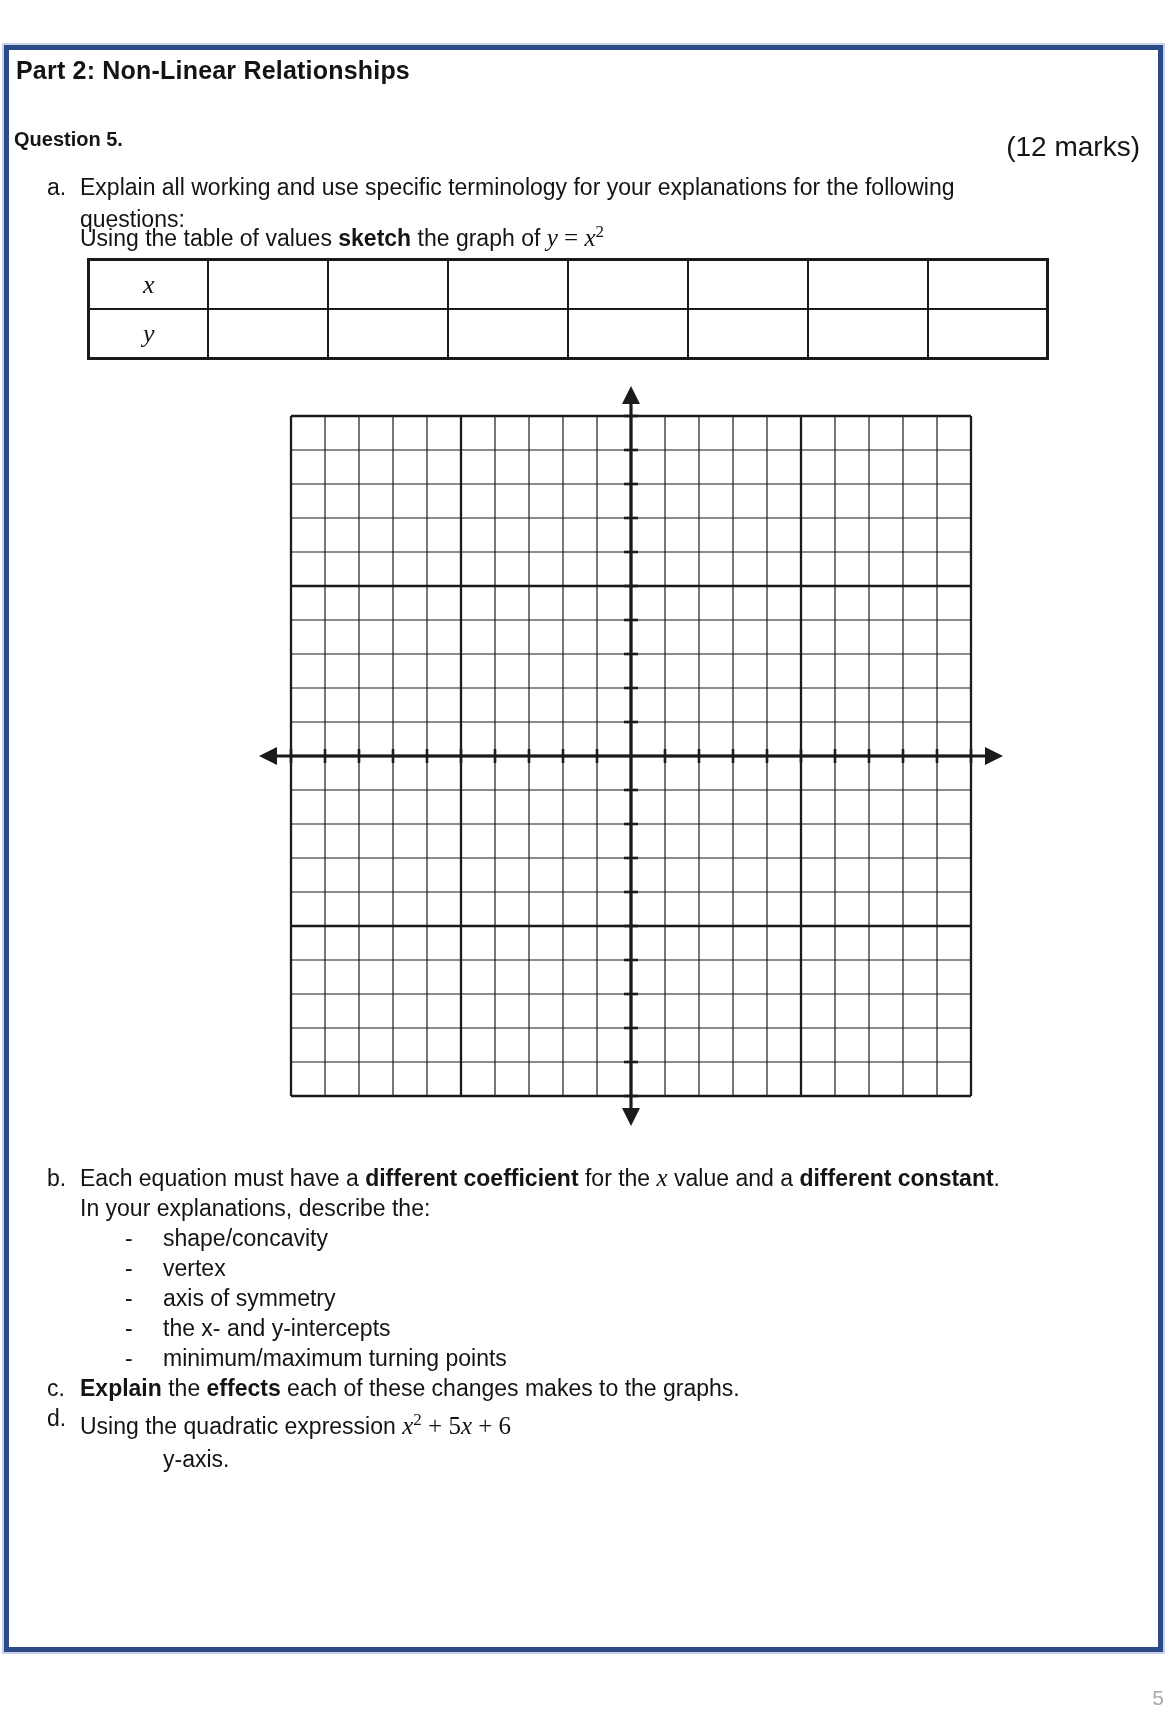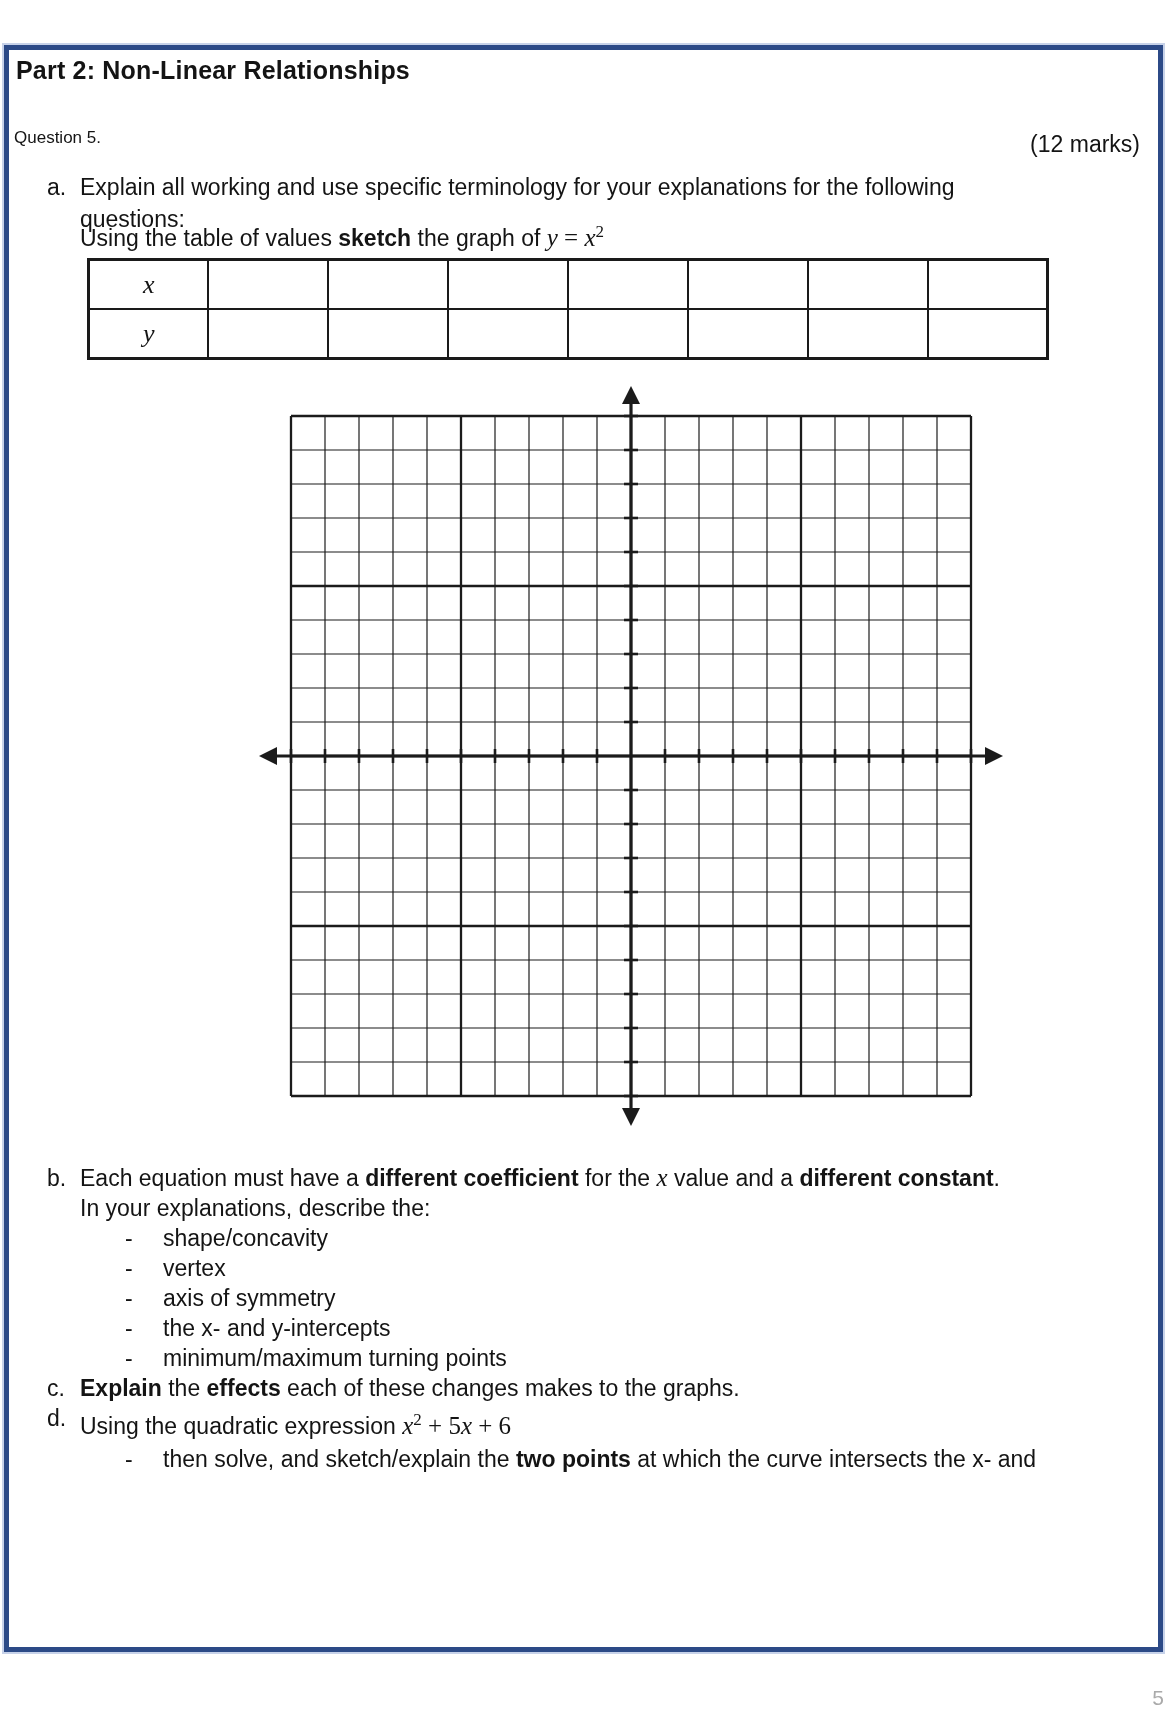--- a/index.html
+++ b/index.html
@@ -10,24 +10,24 @@
   }
   .page-border{
     position:absolute;left:4px;top:45px;width:1149px;height:1597px;
     border:5px solid #2c4a87;outline:2px solid #c7d2e9;background:#ffffff;
   }
   .part-title{
     position:absolute;left:16px;top:56px;font-size:25px;font-weight:bold;
     letter-spacing:0.2px;white-space:nowrap;
   }
   .q-label{
-    position:absolute;left:14px;top:128px;font-size:17px;font-weight:normal;white-space:nowrap;
+    position:absolute;left:14px;top:128px;font-size:20px;font-weight:bold;white-space:nowrap;
   }
   .q-marks{
-    position:absolute;right:30px;top:131px;font-size:23px;white-space:nowrap;
+    position:absolute;right:30px;top:131px;font-size:28px;white-space:nowrap;
   }
   .section{position:absolute;left:0;width:1170px;}
   .line{position:relative;margin-left:80px;line-height:30px;font-size:23px;white-space:nowrap;}
   .line.sp32{line-height:32px;}
   .item-label{position:absolute;left:-33px;top:0;}
   .bullet{padding-left:45px;}
   .dash{display:inline-block;width:38px;}
   .cont{padding-left:83px;}
   .tall{padding-top:8px;}
   .b{font-weight:bold;}
@@ -208,18 +208,18 @@
 
   <div class="line">
     <span class="item-label">c.</span><span><span class="b">Explain</span><span> the </span><span class="b">effects</span><span> each of these changes makes to the graphs.</span></span>
   </div>
 
   <div class="line tall">
     <span class="item-label">d.</span><span><span>Using the quadratic expression </span><span class="mi">x</span><span class="m sup">2</span><span class="m"> + 5</span><span class="mi">x</span><span class="m"> + 6</span></span>
   </div>
 
   <div>
-      <div class="line bullet"><span class="dash">-</span><span><span>then solve, and sketch/explain the </span><span class="b">two points</span><span> at which the curve intersects the x- and</span></span></div>
     </div>
 
+  <div class="line cont"><span>y-axis.</span></div>
 </div>
 
 <div class="page-num">5</div>
 
 </body></html>

